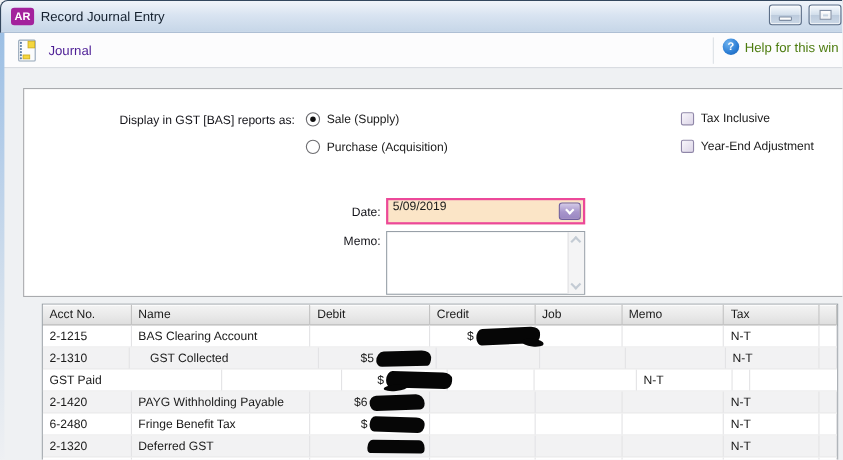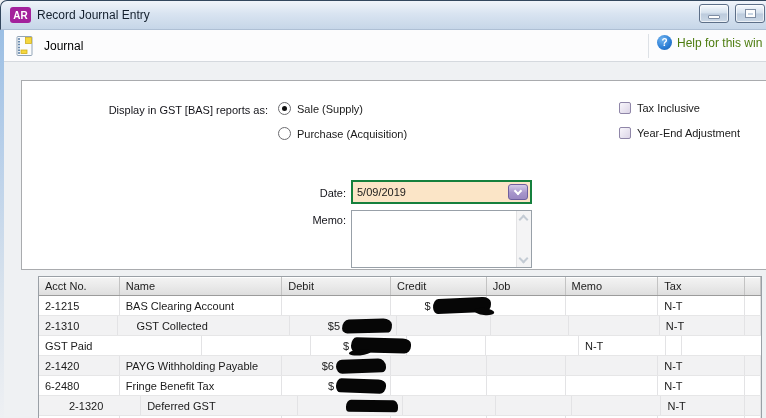--- a/index.html
+++ b/index.html
@@ -21,21 +21,21 @@
     background:linear-gradient(180deg,#f8fbfe 0%,#d3dfec 48%,#bccbdd 52%,#cbd8e6 100%);
     display:flex; align-items:center; justify-content:center; box-shadow:inset 0 0 0 1px rgba(255,255,255,.65); }
   .glyph-min { width:12px; height:4px; background:#fdfdfd; border:1px solid #7e8da3; border-radius:1px; margin-top:6px; }
   .glyph-max { width:11px; height:9px; border:1px solid #7e8da3; background:#fdfdfd; position:relative; }
   .glyph-max::after { content:''; position:absolute; left:1px; right:1px; top:2px; bottom:1px; background:#c7d4e2; border:1px solid #fdfdfd; }
 
   
   .toolbar { position:absolute; left:0; top:30px; width:766px; height:32px; background:#fcfcfd;
     border-bottom:1px solid #d5d9de; }
   .tool-journal { position:absolute; left:13px; top:4px; height:24px; display:flex; align-items:center; gap:9px; cursor:default; }
-  .tool-journal span { font-size:12px; color:#000000; }
+  .tool-journal span { font-size:12px; color:#4c1d95; }
   .tool-sep { position:absolute; left:648px; top:4px; width:1px; height:24px; background:#dde1e6; }
   .tool-help { position:absolute; left:657px; top:5px; display:flex; align-items:center; gap:5px; white-space:nowrap; }
   .help-circle { width:15px; height:15px; border-radius:50%;
     background:radial-gradient(circle at 35% 30%,#6fb3ef,#2a7cd4 60%,#1a5da8); color:#fff;
     font-size:10px; font-weight:bold; display:flex; align-items:center; justify-content:center; }
   .tool-help span.txt { font-size:12px; color:#4d7c0f; }
 
   
   .left-glass { position:absolute; left:0; top:30px; width:4px; height:388px;
     background:linear-gradient(180deg,#9cbfe4 0%,#b7cfe9 30%,#dbe4ed 70%,#eef0f3 100%); }
@@ -43,21 +43,21 @@
   .panel { position:absolute; left:21px; top:80px; width:760px; height:190px; background:#fff; border:1px solid #a9abae; }
 
   .flabel { position:absolute; text-align:right; color:#14141a; }
   .radio-row, .check-row { position:absolute; display:flex; align-items:center; gap:6px; }
   .radio { width:13px; height:13px; border:1px solid #6c6c70; border-radius:50%; background:#fff; position:relative; }
   .radio.sel::after { content:''; position:absolute; left:3px; top:3px; width:5px; height:5px; border-radius:50%; background:#111; }
   .checkbox { width:12px; height:12px; border:1px solid #8f86a8; border-radius:2px;
     background:linear-gradient(135deg,#f8f6fb 0%,#dcd5e7 100%); }
 
   .tfield { position:absolute; background:#fff; border:1px solid #98a0a8; display:flex; align-items:center; padding-left:5px; }
-  .datefield { position:absolute; background:#fbe5c7; border:2px solid #15803d; display:flex; align-items:center; padding-left:4px; }
+  .datefield { position:absolute; background:#fbe5c7; border:2px solid #ec4899; display:flex; align-items:flex-start; padding-left:4px; }
   .dd-btn { position:absolute; right:2px; top:2px; width:20px; height:16px; border:1px solid #6f5f9e; border-radius:3px;
     background:linear-gradient(180deg,#d4cbe8 0%,#a795cb 55%,#9a87c2 100%);
     display:flex; align-items:center; justify-content:center; }
   .chev { width:6px; height:6px; border-right:2px solid #fff; border-bottom:2px solid #fff; transform:rotate(45deg); margin-top:-3px; }
 
   .memo { position:absolute; background:#fff; border:1px solid #98a0a8; }
   .memo .sb { position:absolute; right:0; top:0; bottom:0; width:15px; background:#f4f4f5; border-left:1px solid #e2e2e4; }
   .sb .arr { position:absolute; left:3px; width:7px; height:7px; border-right:2px solid #c3cbd4; border-bottom:2px solid #c3cbd4; }
   .sb .arr.up { top:5px; transform:rotate(-135deg); }
   .sb .arr.down { bottom:5px; transform:rotate(45deg); }
@@ -237,21 +237,21 @@
           <span>$</span>
           <span class="blob v5"></span>
         </div>
         <div class="tcell amt" style="width: 96px;"></div>
         <div class="tcell" style="width: 79px;"></div>
         <div class="tcell" style="width: 93px;"></div>
         <div class="tcell" style="width: 87px;">N-T</div>
         <div class="tcell" style="width: 16px;"></div>
       </div>
       <div class="trow alt">
-        <div class="tcell" style="width: 81px; margin-left: 24px;">2-1320</div>
+        <div class="tcell" style="width: 81px;">2-1320</div>
         <div class="tcell" style="width: 163px;">Deferred GST</div>
         <div class="tcell amt" style="width: 109px;">
           <span class="blob v6"></span>
         </div>
         <div class="tcell amt" style="width: 96px;"></div>
         <div class="tcell" style="width: 79px;"></div>
         <div class="tcell" style="width: 93px;"></div>
         <div class="tcell" style="width: 87px;">N-T</div>
         <div class="tcell" style="width: 16px;"></div>
       </div>

